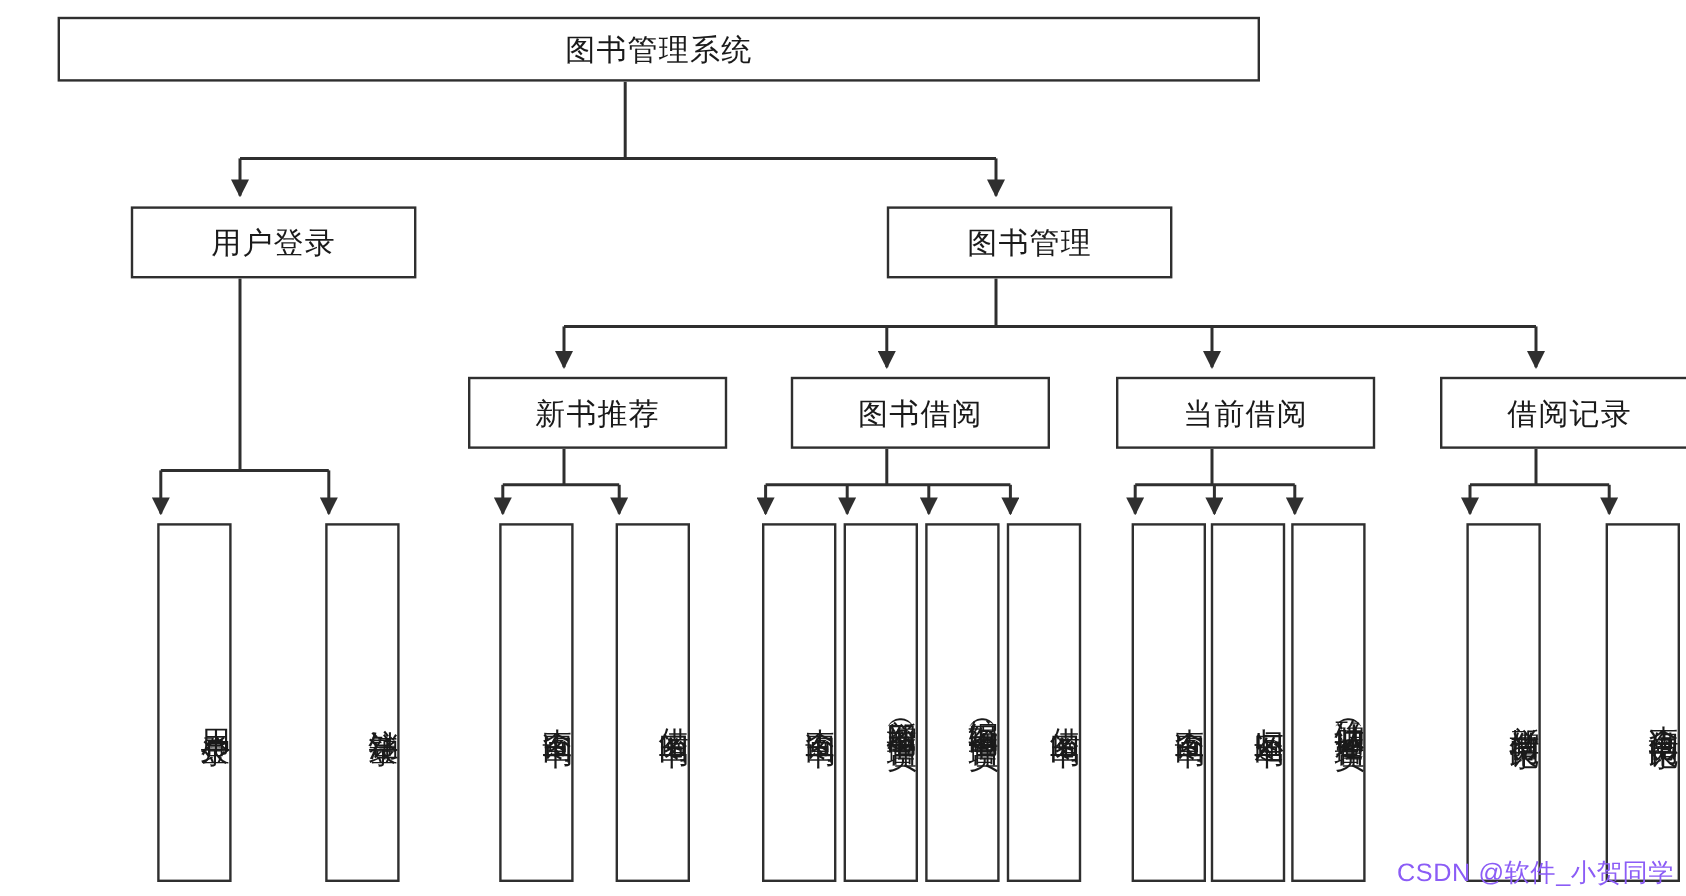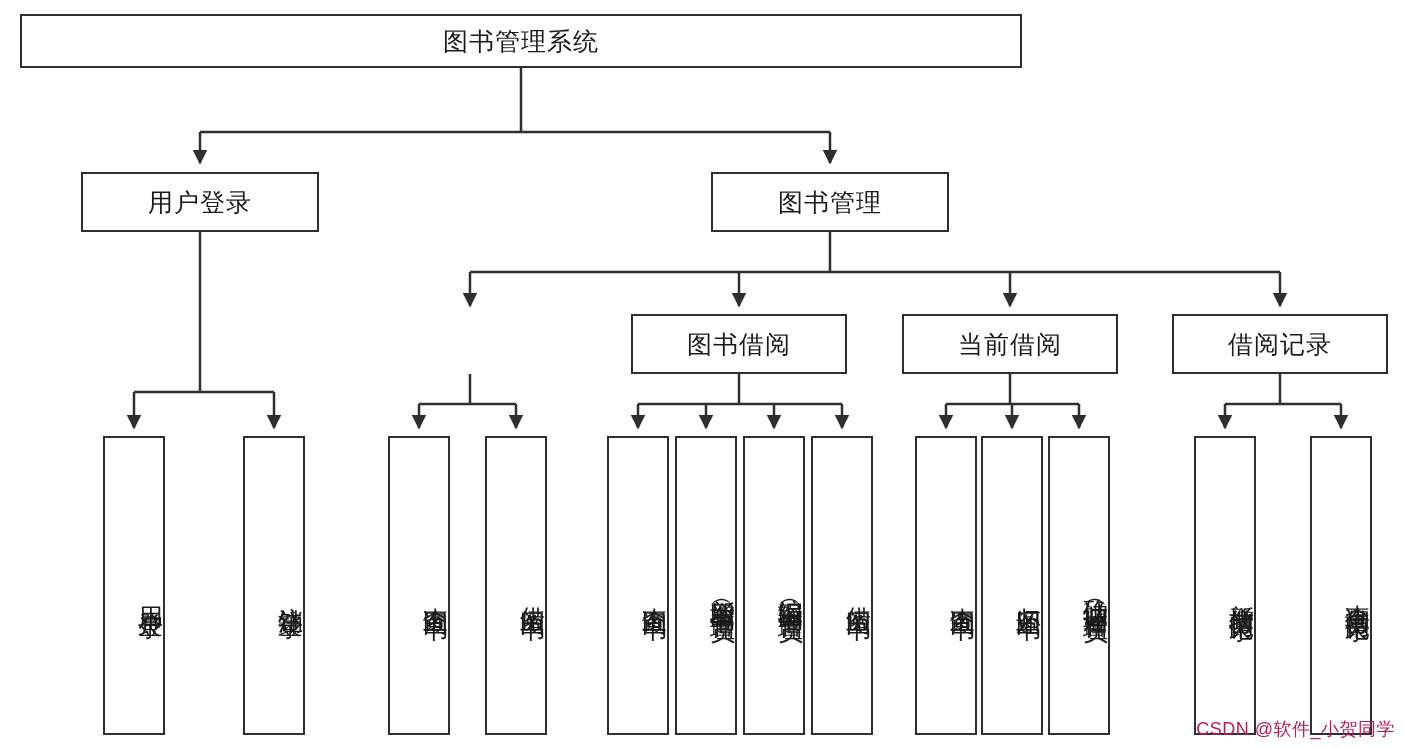--- a/index.html
+++ b/index.html
@@ -27,20 +27,21 @@
   }
   .node {
     position: absolute;
     box-sizing: border-box;
     background: #ffffff;
     border: 2.5px solid #2f2f2f;
     display: flex;
     align-items: center;
     justify-content: center;
     color: #1a1a1a;
+    margin-left: 28px;
   }
   .node.horiz {
     font-size: 25px;
     letter-spacing: 1px;
   }
   .node.vert {
     writing-mode: vertical-rl;
     text-orientation: upright;
     font-size: 25px;
     letter-spacing: 3px;
@@ -51,22 +52,22 @@
   }
   .node.vert .vlabel {
     writing-mode: vertical-rl;
     text-orientation: upright;
     white-space: nowrap;
   }
   #watermark {
     position: absolute;
     right: 10px;
     bottom: 6px;
-    font-size: 18px;
-    color: #be185d;
+    font-size: 21px;
+    color: #8b5cf6;
     letter-spacing: 0.5px;
     white-space: nowrap;
     user-select: none;
     margin-top: 10px;
   }
 </style>
 </head>
 <body>
 
 <div id="canvas">
@@ -125,20 +126,23 @@
     <span>图书管理系统</span>
   </div>
 
   <div class="node horiz" style="left:81px; top:172px; width:238px; height:60px;">
     <span>用户登录</span>
   </div>
   <div class="node horiz" style="left:711px; top:172px; width:238px; height:60px;justify-content:center;">
     <span>图书管理</span>
   </div>
 
+  <div class="node horiz" style="left:362px; top:314px; width:216px; height:60px;">
+    <span>新书推荐</span>
+  </div>
   <div class="node horiz" style="left:902px; top:314px; width:216px; height:60px;">
     <span>当前借阅</span>
   </div>
   <div class="node horiz" style="left:631px; top:314px; width:216px; height:60px;">
     <span>图书借阅</span>
   </div>
   <div class="node horiz" style="left:1172px; top:314px; width:216px; height:60px;">
     <span>借阅记录</span>
   </div>
 

